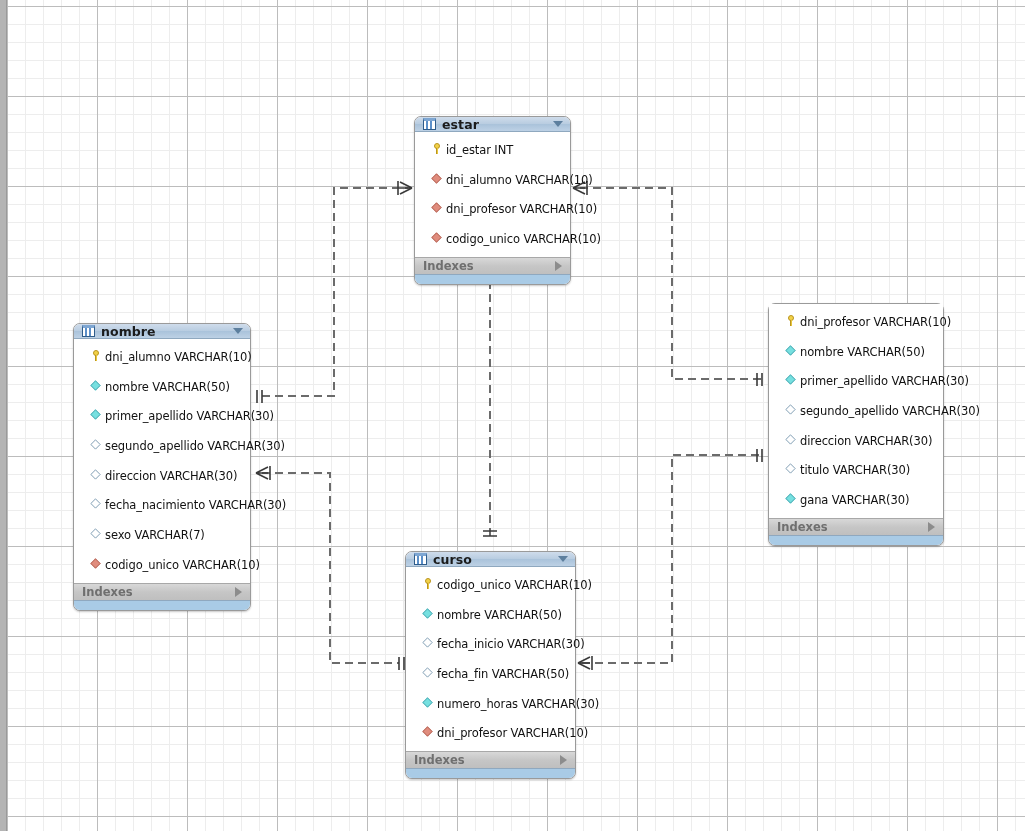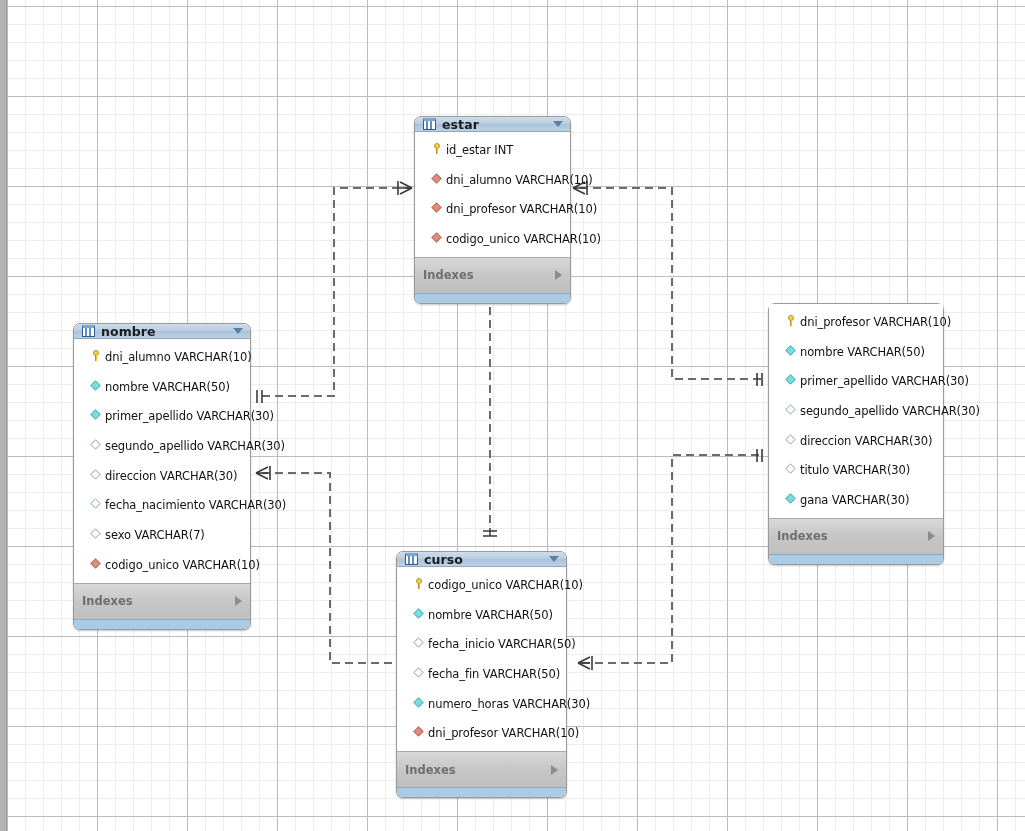--- a/index.html
+++ b/index.html
@@ -157,21 +157,21 @@
   .mk-nn::before {
     background: #76e0e0;
     border-color: #3f9ba6;
   }
   .mk-fk::before {
     background: #e08c7d;
     border-color: #a85a4c;
   }
 
   .tf-indexes {
-    height: 36px;
+    height: 17px;
     background: linear-gradient(to bottom, #d8d8d8 0%, #c6c6c6 50%, #bfbfbf 100%);
     border-top: 1px solid #a8a8a8;
     display: flex;
     align-items: center;
     padding: 0 8px 0 8px;
     box-sizing: border-box;
   }
   .tf-indexes-label {
     font-size: 11.5px;
     font-weight: bold;
@@ -367,38 +367,38 @@
           <span class="mk mk-d mk-nn"></span>
           <span class="tf-col-text">gana VARCHAR(30)</span>
         </div>
       </div>
       <div class="tf-indexes">
         <span class="tf-indexes-label">Indexes</span>
         <span class="tf-arrow"></span>
       </div>
       <div class="tf-foot"></div>
     </div>
-    <div class="table-fig" style="left: 396px; top: 551px; width: 171px;">
+    <div class="table-fig" style="left: 405px; top: 551px; width: 171px;">
       <div class="tf-header">
         <span class="tf-icon"></span>
         <span class="tf-title">curso</span>
         <span class="tf-chevron"></span>
       </div>
       <div class="tf-cols">
         <div class="tf-col">
           <span class="mk mk-pk"></span>
           <span class="tf-col-text">codigo_unico VARCHAR(10)</span>
         </div>
         <div class="tf-col">
           <span class="mk mk-d mk-nn"></span>
           <span class="tf-col-text">nombre VARCHAR(50)</span>
         </div>
         <div class="tf-col">
           <span class="mk mk-d"></span>
-          <span class="tf-col-text">fecha_inicio VARCHAR(50)</span>
+          <span class="tf-col-text">fecha_inicio VARCHAR(30)</span>
         </div>
         <div class="tf-col">
           <span class="mk mk-d"></span>
           <span class="tf-col-text">fecha_fin VARCHAR(50)</span>
         </div>
         <div class="tf-col">
           <span class="mk mk-d mk-nn"></span>
           <span class="tf-col-text">numero_horas VARCHAR(30)</span>
         </div>
         <div class="tf-col">

